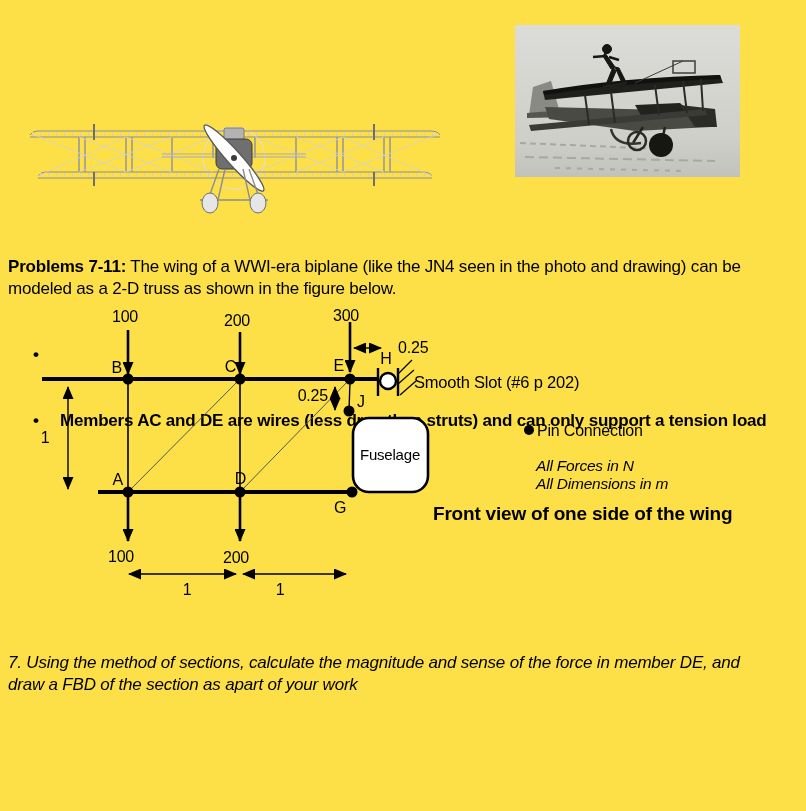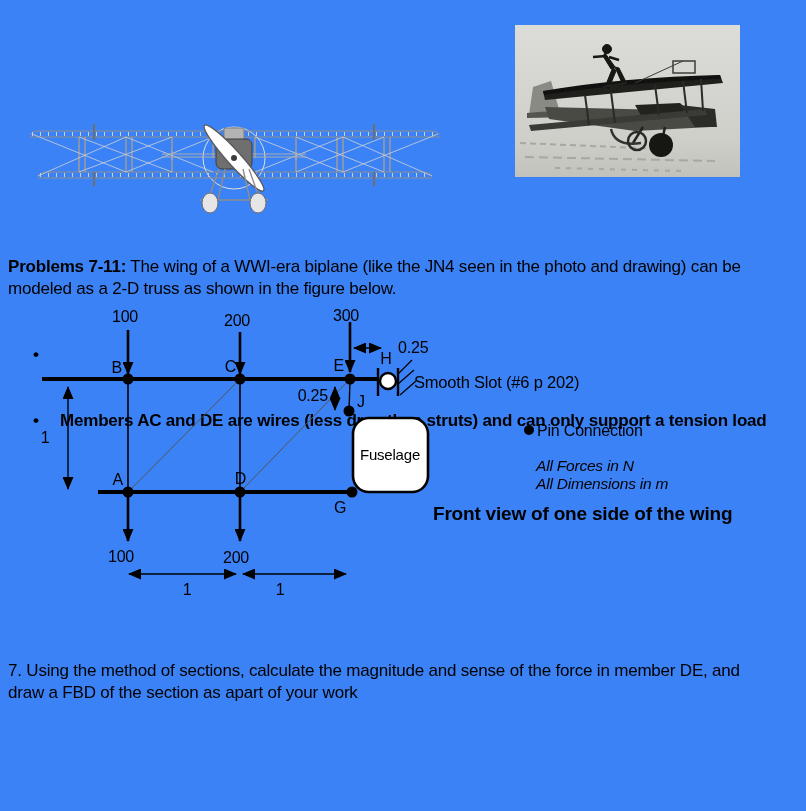--- a/index.html
+++ b/index.html
@@ -1,32 +1,32 @@
 <!DOCTYPE html>
 <html><head>
 <meta charset="utf-8">
 <style>
   html,body{margin:0;padding:0;background:#fff;}
   #page{
-    position:relative;width:806px;height:811px;background:#3b82f6;overflow:hidden;
+    position:relative;width:806px;height:811px;background:#fde047;overflow:hidden;
     font-family:"Liberation Sans", sans-serif;color:#000;
   }
   .abs{position:absolute;}
   .intro{
     left:8px;top:212px;width:798px;font-size:17px;line-height:22px;
     letter-spacing:-0.2px;white-space:pre;
   }
   .intro b{font-weight:bold;}
   .bullet{display:flex;font-weight:bold;line-height:22px;}
   .bullet .glyph{padding-left:25px;width:27px;flex:none;}
   .questions{
     left:8px;top:601px;width:798px;font-size:17px;line-height:21.5px;
     letter-spacing:-0.2px;white-space:pre;
   }
-  .questions p{margin:16px 0 19px 0;}
+  .questions p{margin:8px 0 19px 0;font-style:italic;}
   svg text{font-family:"Liberation Sans", sans-serif;fill:#000;letter-spacing:-0.2px;}
   svg .it{font-style:italic;}
   svg .bold{font-weight:bold;}
 </style>
 </head>
 <body>
 
 <div id="page">
 
   <svg class="abs" style="left:22px;top:110px;" width="425" height="108" viewBox="0 0 425 108">

